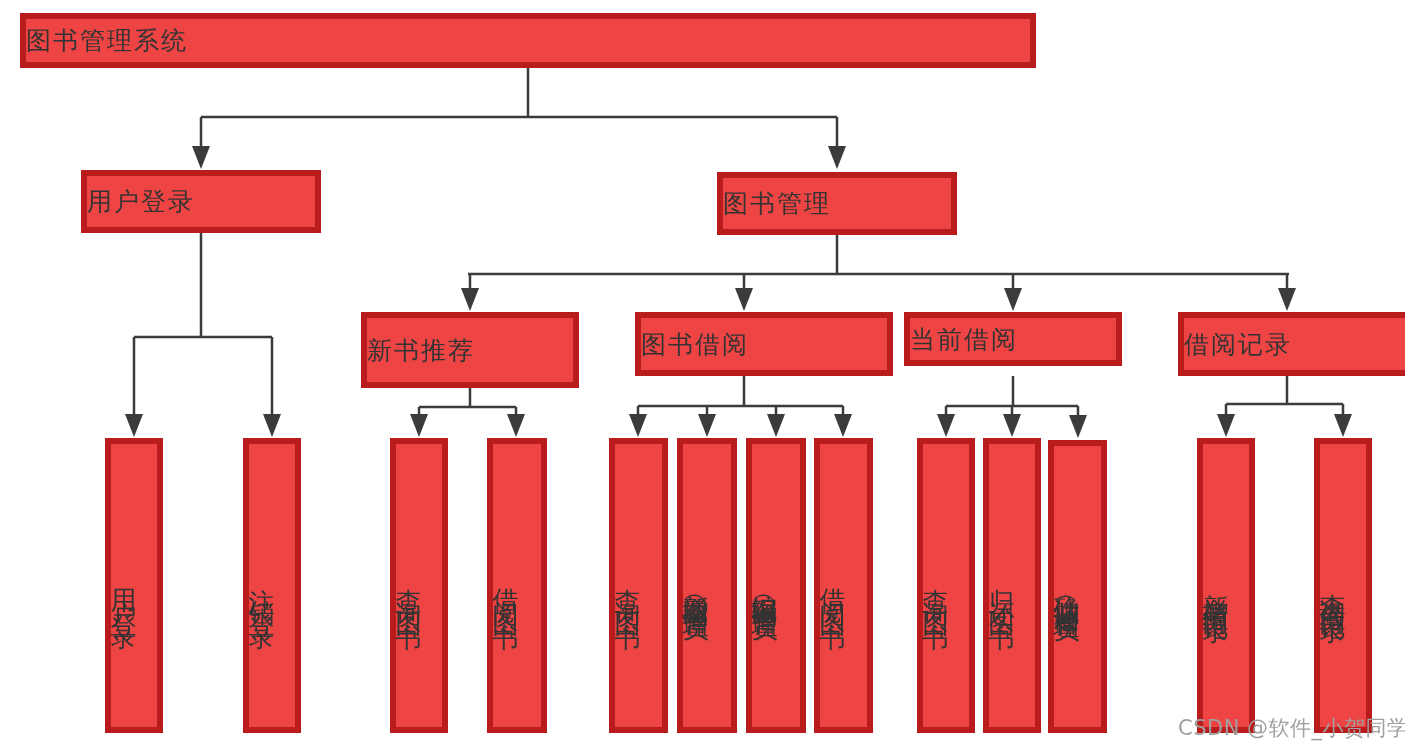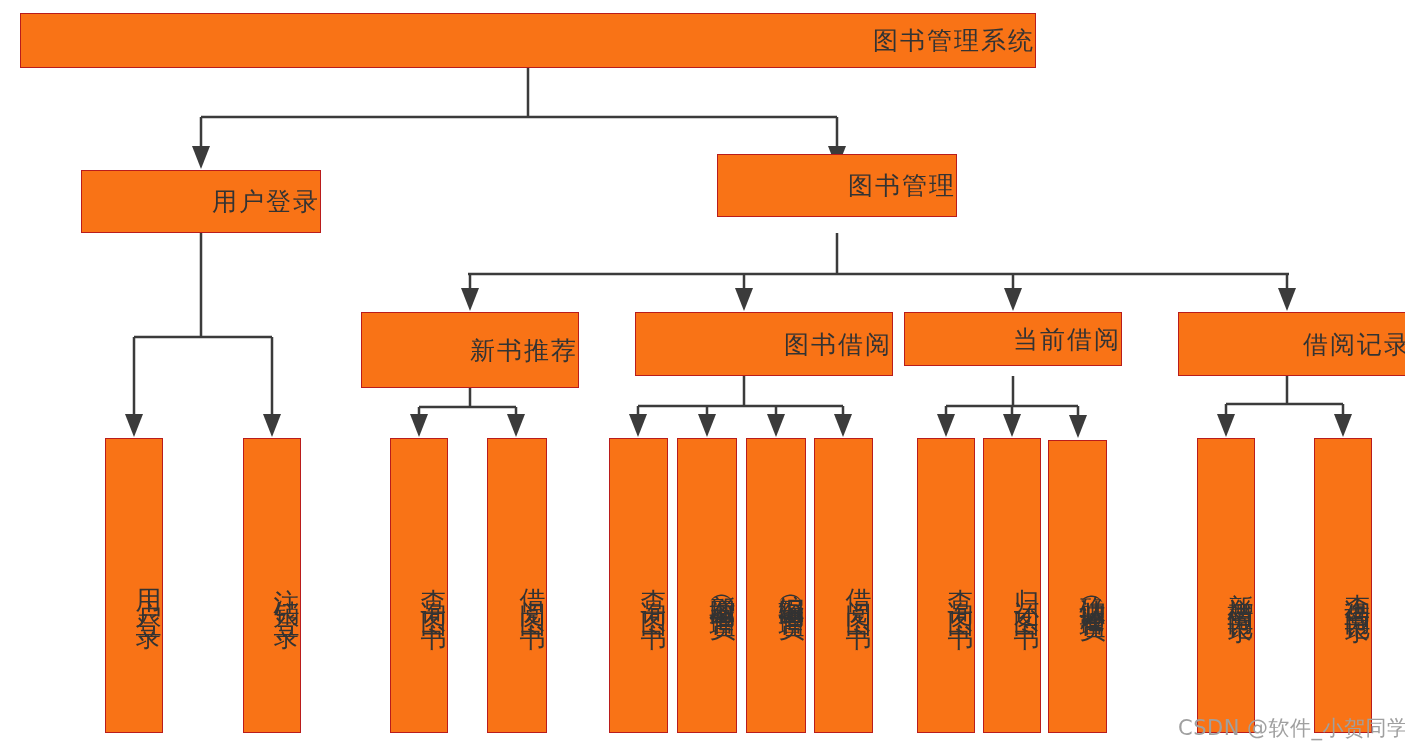--- a/index.html
+++ b/index.html
@@ -16,25 +16,25 @@
     overflow: hidden;
   }
   .wires {
     position: absolute;
     left: 0; top: 0;
     width: 1405px; height: 747px;
     z-index: 1;
   }
   .box {
     position: absolute;
-    background: #f97316;
-    border: 1px solid #b91c1c;
+    background: #ef4444;
+    border: 6px solid #b91c1c;
     display: flex;
     align-items: center;
-    justify-content: flex-end;
+    justify-content: flex-start;
     z-index: 2;
     color: #333333;
   }
   .hbox span {
     font-size: 25px;
     letter-spacing: 2px;
     white-space: nowrap;
   }
   .vbox span {
     writing-mode: vertical-rl;
@@ -101,21 +101,21 @@
     </g>
   </svg>
 
   <div class="box hbox" style="left:20px;top:13px;width:1016px;height:55px">
     <span>图书管理系统</span>
   </div>
 
   <div class="box hbox" style="left:81px;top:170px;width:240px;height:63px">
     <span>用户登录</span>
   </div>
-  <div class="box hbox" style="left:717px;top:154px;width:240px;height:63px">
+  <div class="box hbox" style="left:717px;top:172px;width:240px;height:63px">
     <span>图书管理</span>
   </div>
 
   <div class="box hbox" style="left:361px;top:312px;width:218px;height:76px">
     <span>新书推荐</span>
   </div>
   <div class="box hbox" style="left:635px;top:312px;width:258px;height:64px">
     <span>图书借阅</span>
   </div>
   <div class="box hbox" style="left:904px;top:312px;width:218px;height:54px">

